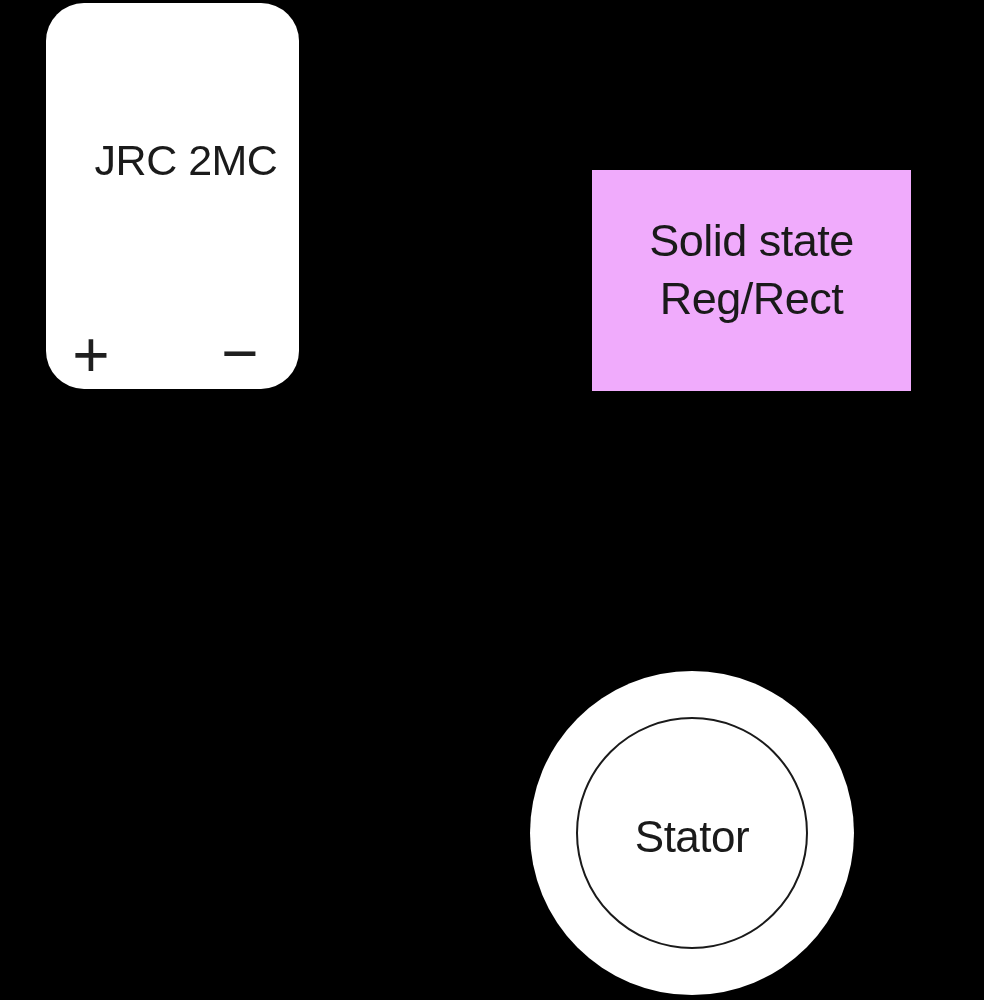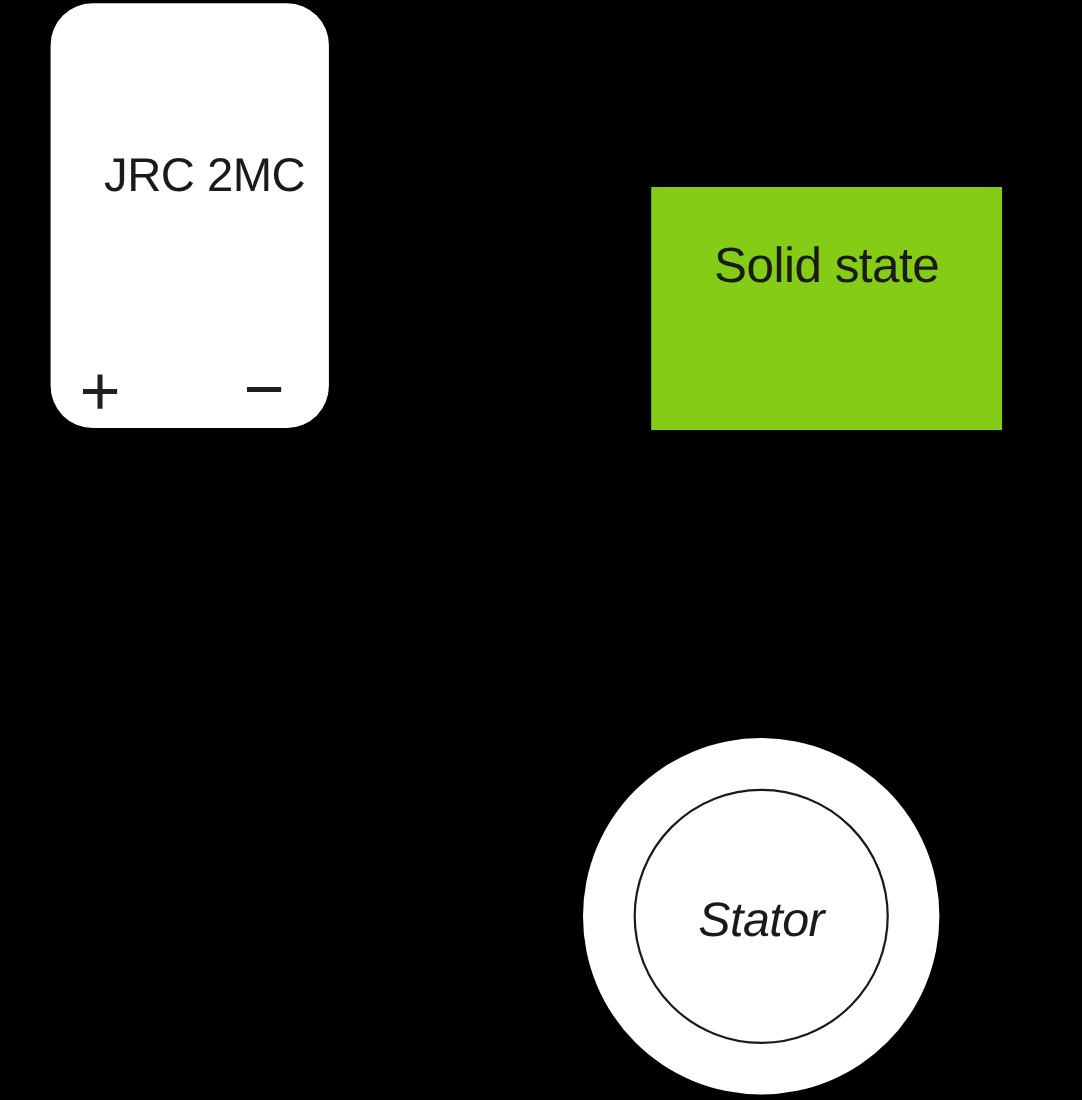--- a/index.html
+++ b/index.html
@@ -49,21 +49,21 @@
   .terminal-plus { left: 45px; top: 352px; }
   .terminal-minus { left: 194px; top: 350px; }
 
   
   .regrect {
     position: absolute;
     left: 592px;
     top: 170px;
     width: 319px;
     height: 221px;
-    background: #84cc16;
+    background: #f0abfc;
   }
   .regrect-label {
     position: absolute;
     top: 42px;
     left: 0;
     right: 0;
     text-align: center;
     font-size: 45px;
     line-height: 58px;
     letter-spacing: -0.5px;
@@ -88,39 +88,39 @@
     border: 2px solid #1a1a1a;
     border-radius: 50%;
     display: flex;
     align-items: center;
     justify-content: center;
   }
   .stator-label {
     font-size: 44px;
     letter-spacing: -0.5px;
     transform: translateY(4px);
-    font-style: italic;
   }
 </style>
 </head>
 <body>
 
 <div class="canvas">
 
   <div class="capacitor">
     <div class="capacitor-label">
       <div>JRC 2MC</div>
     </div>
     <span class="terminal terminal-plus">+</span>
     <span class="terminal terminal-minus">−</span>
   </div>
 
   <div class="regrect">
     <div class="regrect-label">
       <div>Solid state</div>
+      <div>Reg/Rect</div>
     </div>
   </div>
 
   <div class="stator-outer">
     <div class="stator-inner">
       <span class="stator-label">Stator</span>
     </div>
   </div>
 
 </div>

